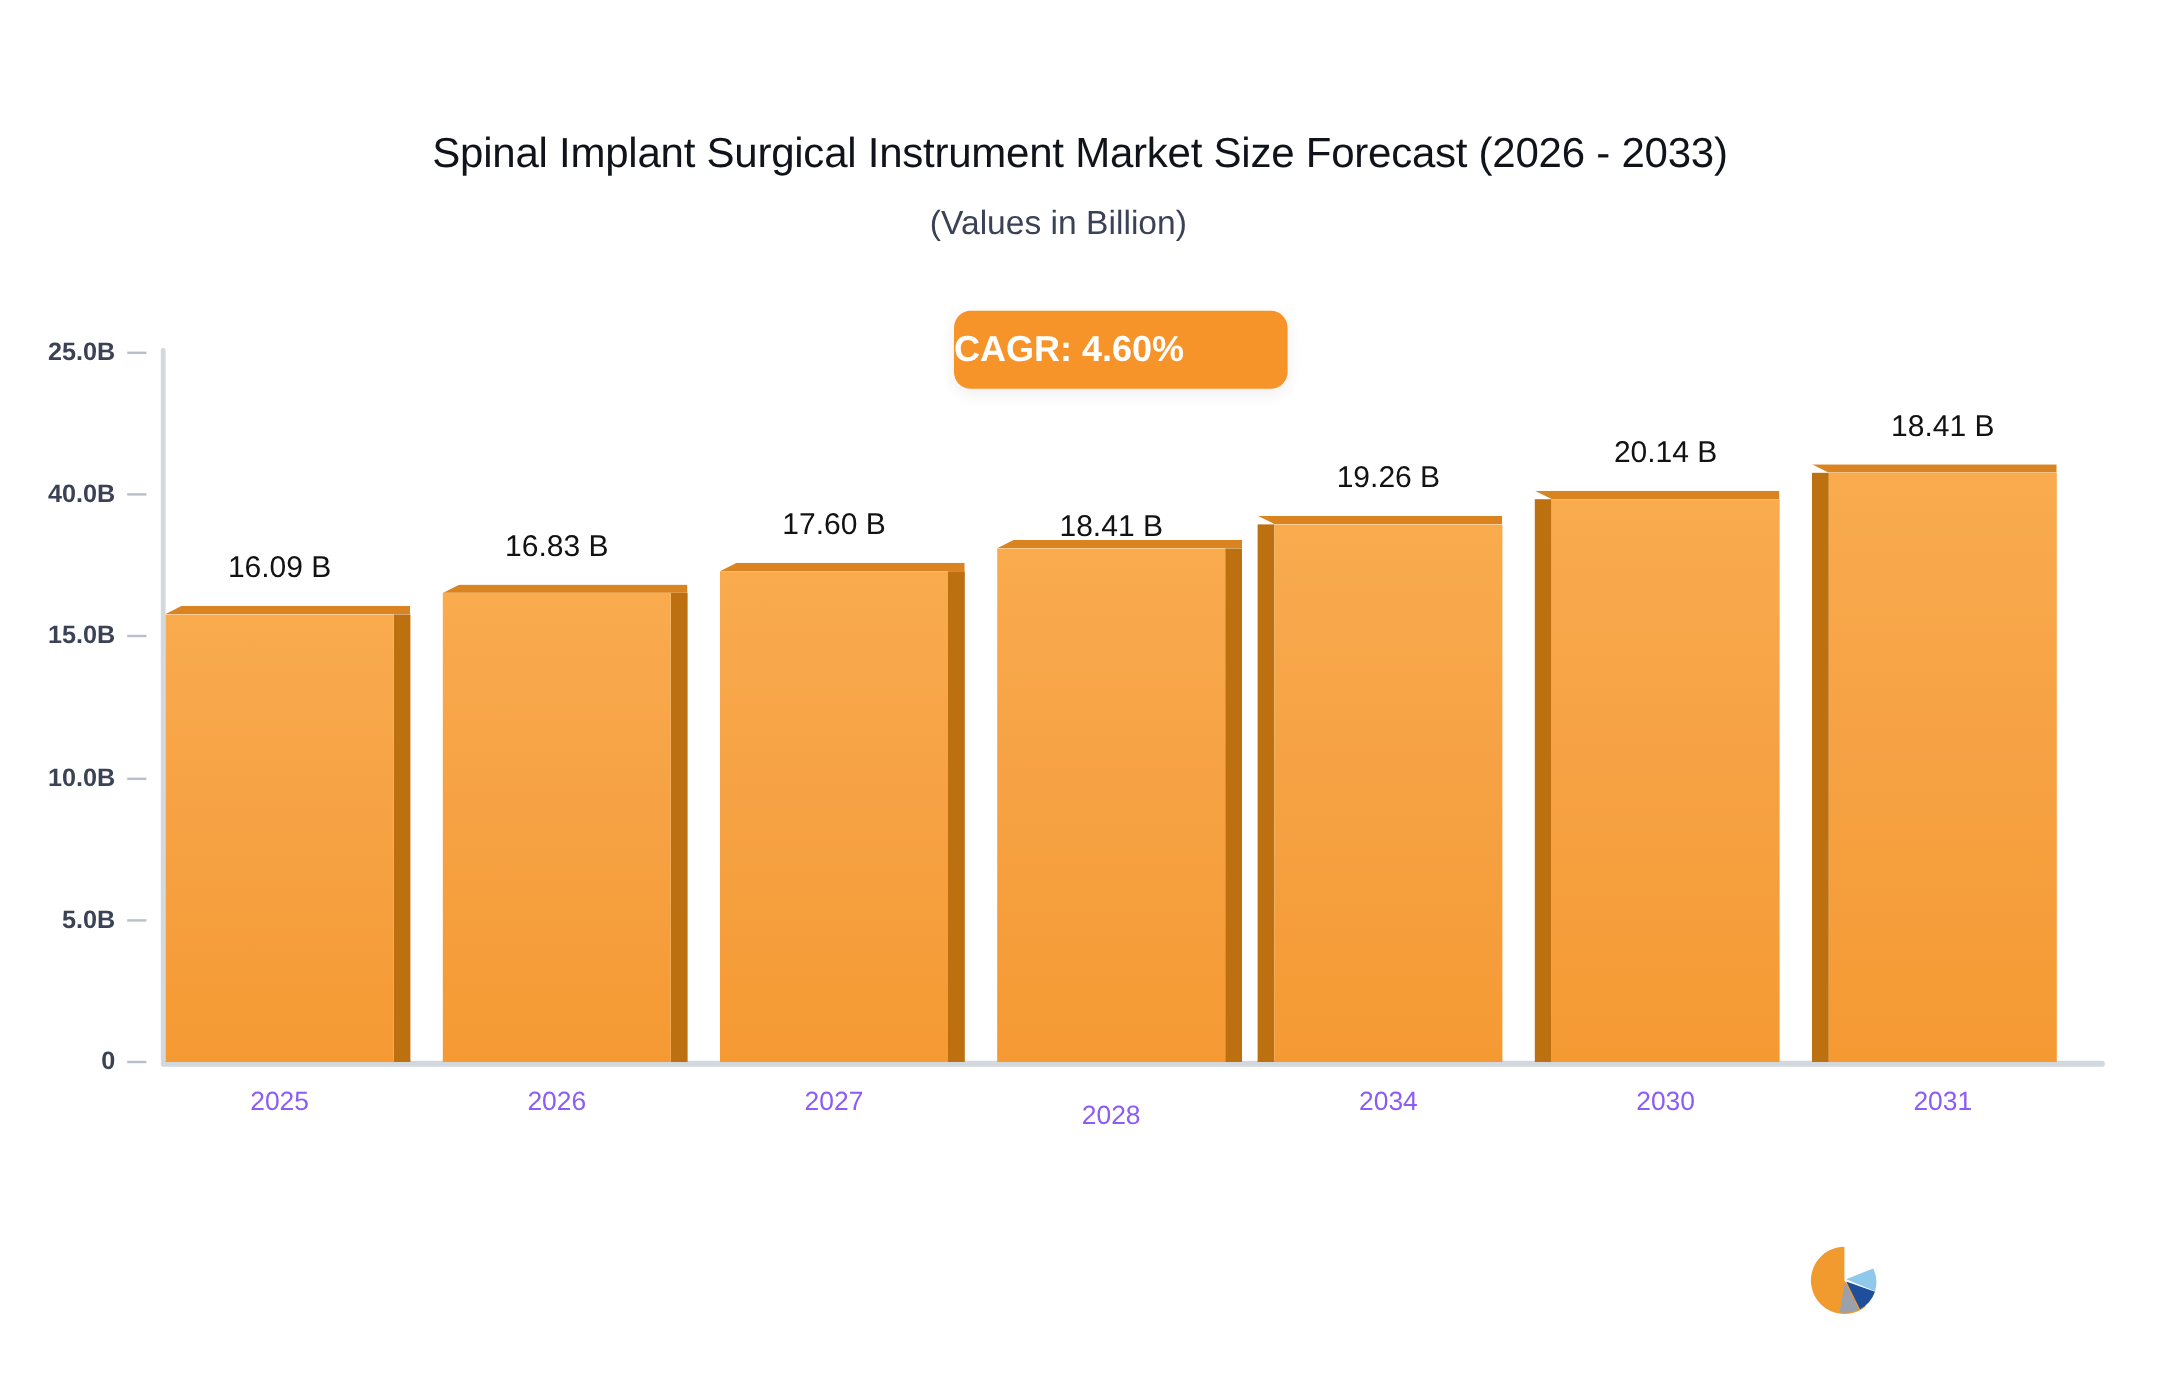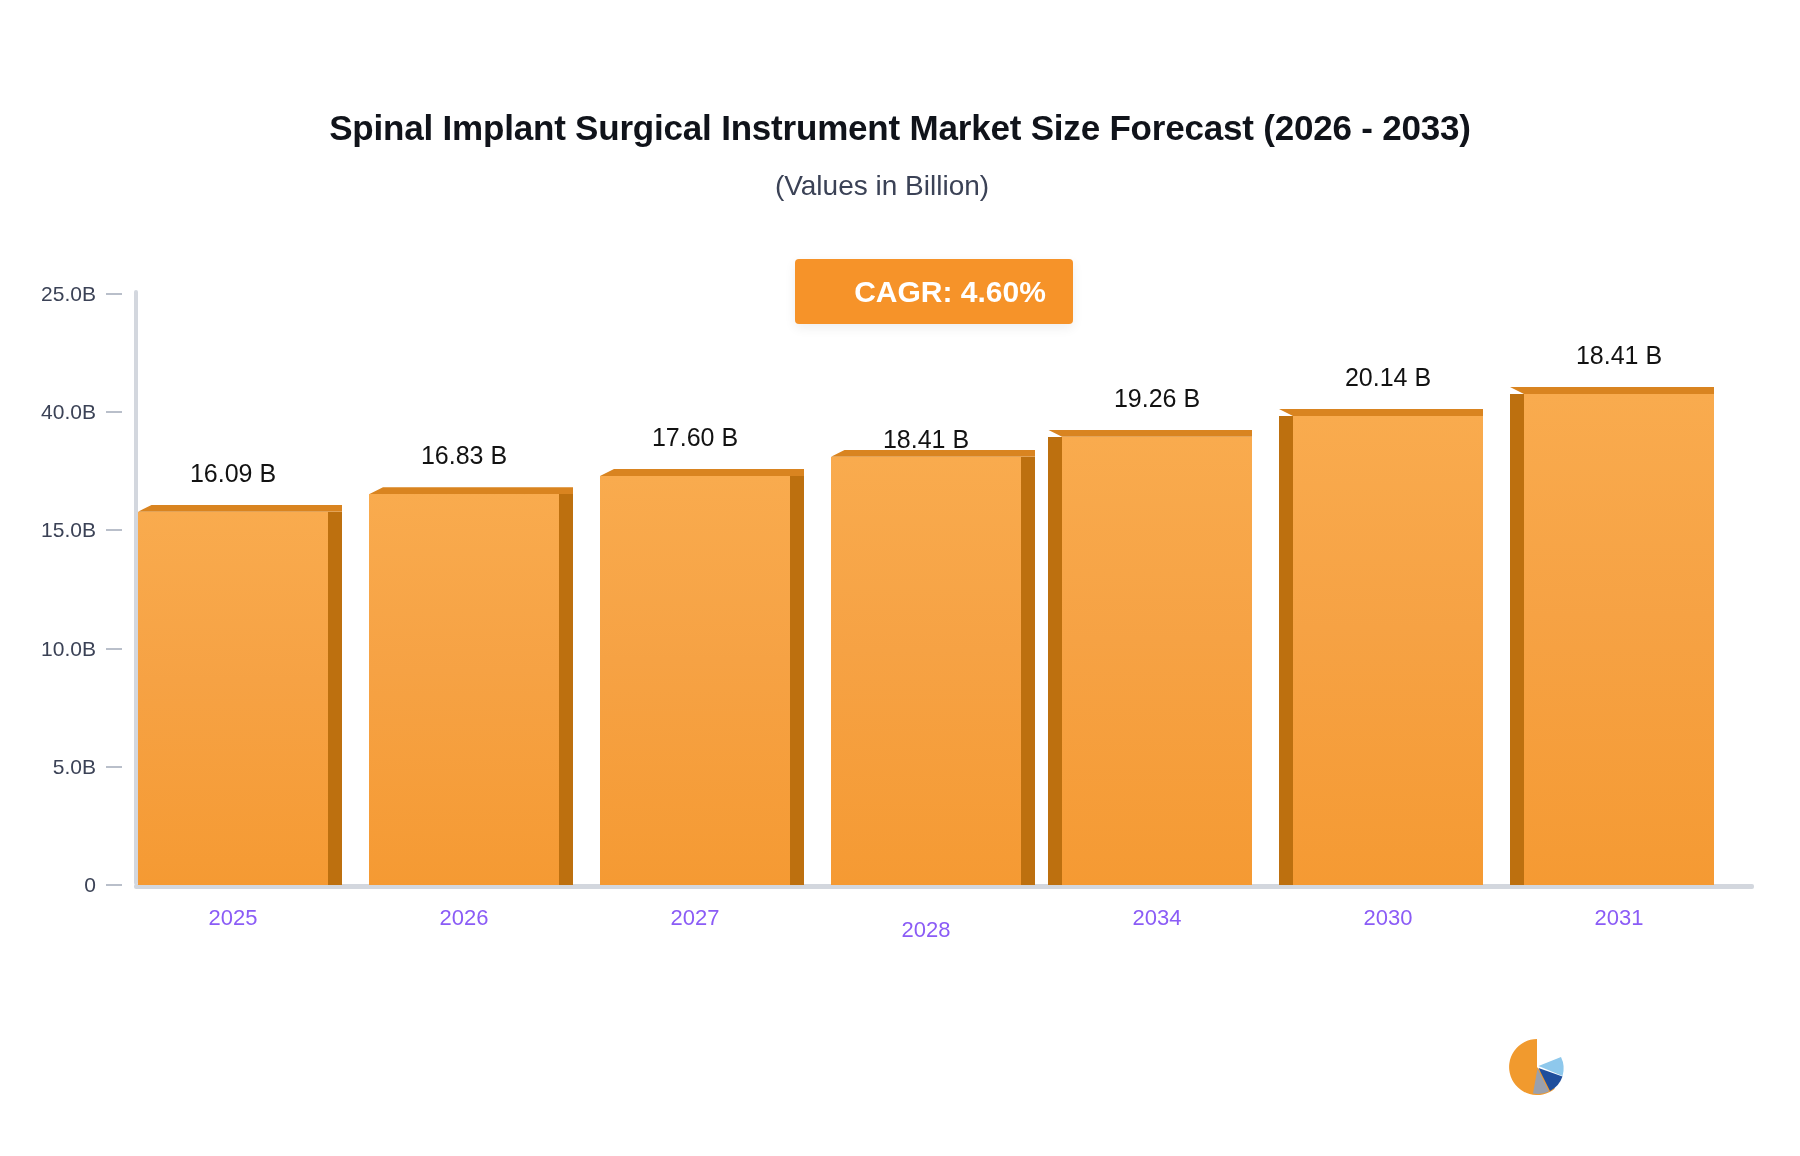--- a/index.html
+++ b/index.html
@@ -16,21 +16,21 @@
   }
 
   
   #chart-title {
     position: absolute;
     top: 108px;
     left: 0;
     width: 1800px;
     text-align: center;
     font-size: 35px;
-    font-weight: bold;
+    font-weight: normal;
     color: #10131a;
     letter-spacing: -0.2px;
   }
   #chart-subtitle {
     position: absolute;
     top: 170px;
     left: 0;
     width: 1764px;
     text-align: center;
     font-size: 28px;
@@ -39,50 +39,49 @@
   }
 
   
   #cagr-badge {
     position: absolute;
     top: 259px;
     left: 795px;
     width: 278px;
     height: 65px;
     background: #f69329;
-    border-radius: 4px;
+    border-radius: 14px;
     color: #ffffff;
     font-size: 30px;
     font-weight: bold;
     display: flex;
     align-items: center;
-    justify-content: center;
     box-shadow: 0 4px 12px rgba(0,0,0,0.07);
     box-sizing: border-box;
-    padding-left: 32px;
   }
 
   
   #plot-area {
     position: absolute;
     left: 0;
     top: 0;
     width: 1800px;
     height: 1156px;
   }
 
   .y-tick-label {
     position: absolute;
     right: 1690px;          
     font-size: 21px;
     color: #3b4256;
     text-align: right;
     width: 90px;
     left: 6px;
     transform: translateY(-50%);
+    font-weight: bold;
   }
   .y-tick-dash {
     position: absolute;
     left: 106px;
     width: 16px;
     height: 2px;
     background: #b9bfca;
     transform: translateY(-50%);
   }
 

